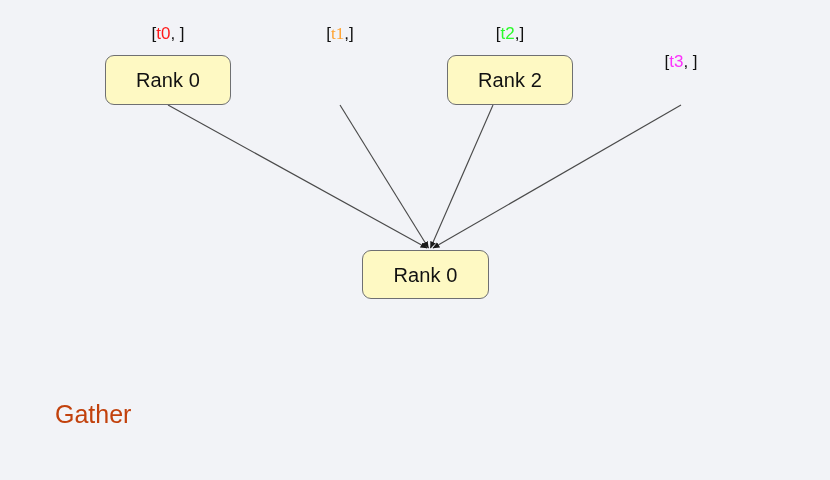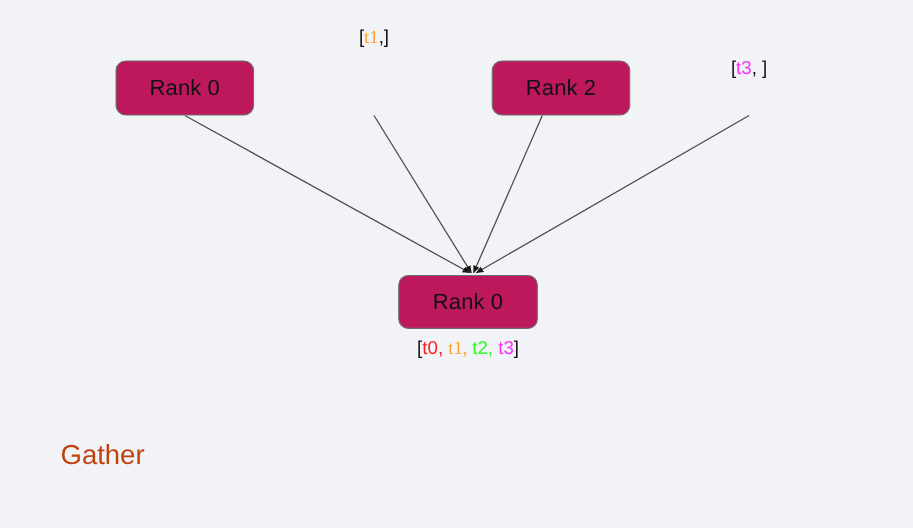--- a/index.html
+++ b/index.html
@@ -23,21 +23,21 @@
     position: absolute;
     left: 0;
     top: 0;
     width: 830px;
     height: 480px;
   }
   
   .node {
     position: absolute;
     box-sizing: border-box;
-    background: #be185d;
+    background: #fef9c3;
     border: 1.3px solid #6f7072;
     border-radius: 9px;
     display: flex;
     align-items: center;
     justify-content: center;
     color: #111111;
     font-size: 20px;
     line-height: 1;
     letter-spacing: 0.1px;
     white-space: nowrap;
@@ -102,37 +102,38 @@
       </marker>
     </defs>
     <g stroke="#4a4a4a" stroke-width="1.15" fill="none" marker-end="url(#arrowhead)">
       <line x1="168" y1="105" x2="427" y2="248"></line>
       <line x1="340" y1="105" x2="428.5" y2="248"></line>
       <line x1="493" y1="105" x2="430.5" y2="248"></line>
       <line x1="681" y1="105" x2="433" y2="248"></line>
     </g>
   </svg>
 
+  <div class="tensor-label" style="left:105px;"><span>[</span><span class="tok-t0">t0</span><span>, ]</span></div>
 
   <div class="tensor-label" style="left:277px;"><span>[</span><span class="tok-t1">t1</span><span>,]</span></div>
 
+  <div class="tensor-label" style="left:447px;"><span>[</span><span class="tok-t2">t2</span><span>,]</span></div>
 
   <div class="tensor-label" style="left:618px;margin-top:28px;"><span>[</span><span class="tok-t3">t3</span><span>, ]</span></div>
 
   <div class="node node-top" style="left:105px;">
       <span>Rank 0</span>
     </div>
 
 
   <div class="node node-top" style="left:447px;">
       <span>Rank 2</span>
     </div>
 
 
   <div class="node node-bottom">
       <span>Rank 0</span>
     </div>
 
-  <div class="tensor-label-bottom"><span>[</span><span class="tok-t0">t0</span><span class="tok-t0">, </span><span class="tok-t1">t1</span><span class="tok-t1">, </span><span class="tok-t2">t2</span><span class="tok-t2">, </span><span class="tok-t3">t3</span><span>]</span></div>
 
   <div id="caption">Gather</div>
 
 </div>
 
 </body></html>

